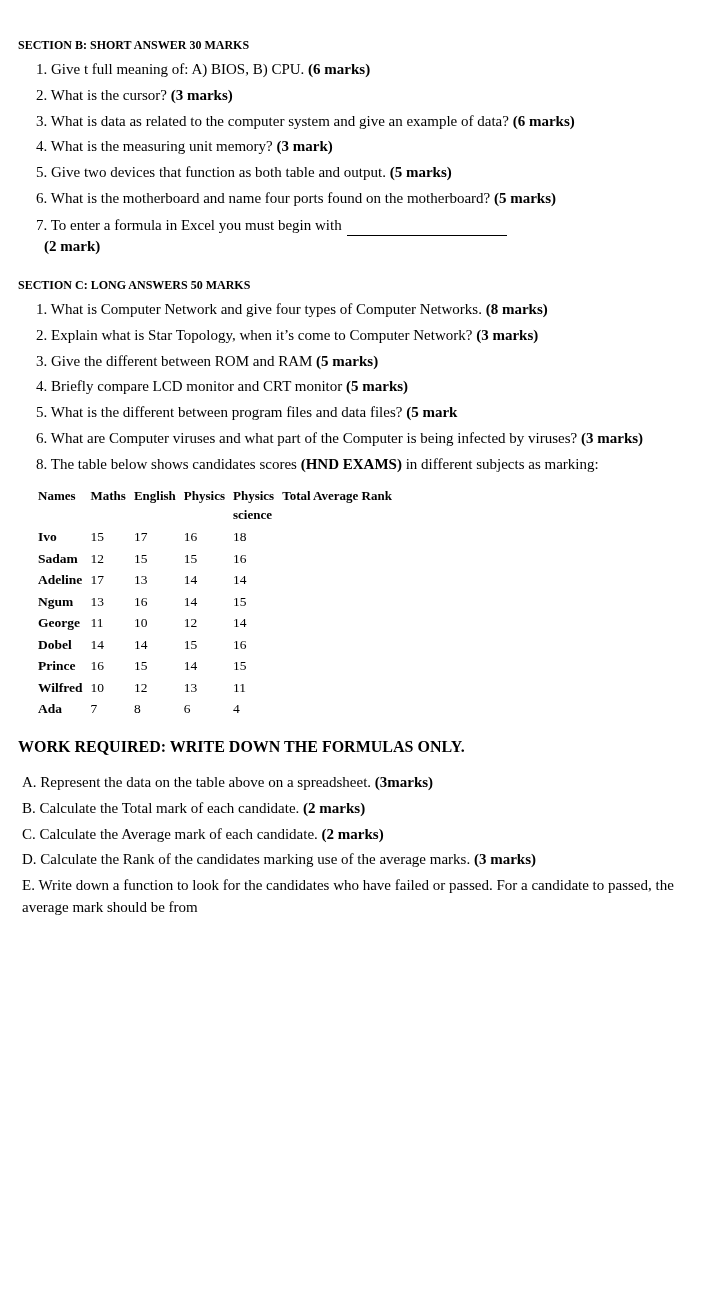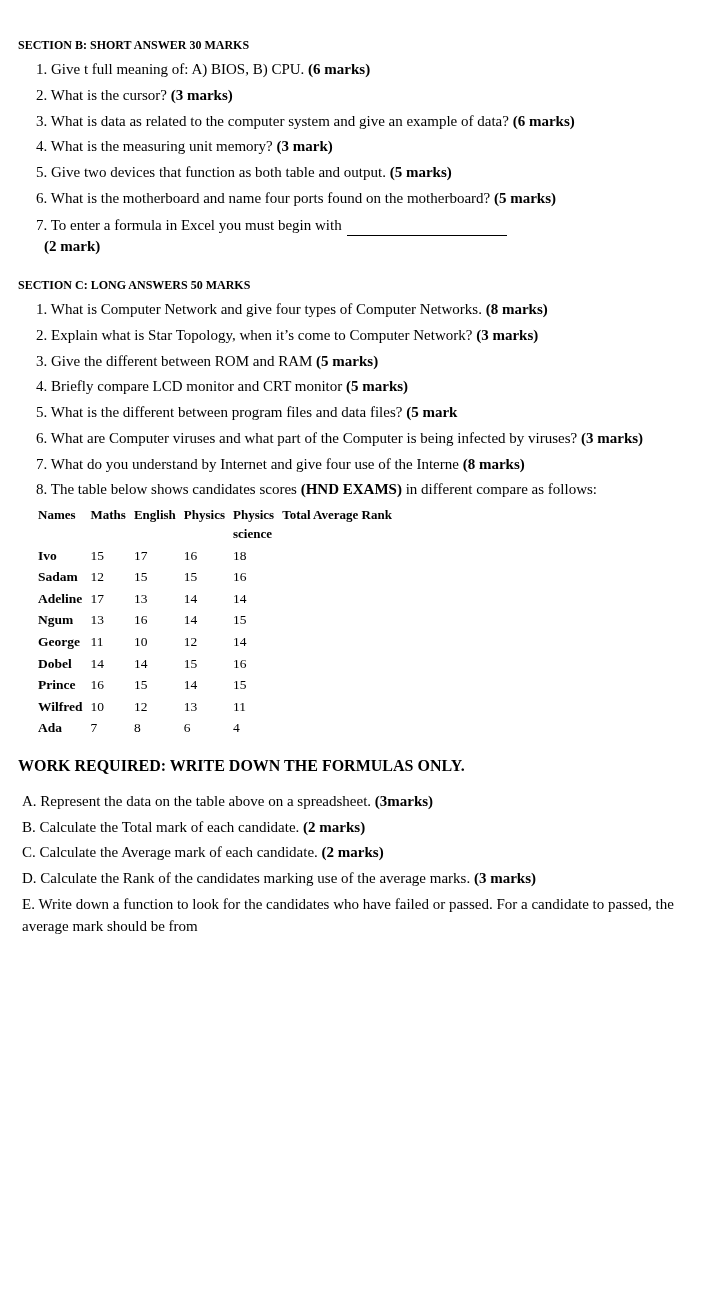--- a/index.html
+++ b/index.html
@@ -28,21 +28,21 @@
     }
     .marks { font-weight: bold; }
     .blank-line {
       display: inline-block;
       width: 160px;
       border-bottom: 1px solid #000;
       vertical-align: bottom;
       margin-left: 2px;
     }
     .table-section {
-      margin-top: 4px;
+      margin-top: 11px;
     }
     .candidates-table {
       border-collapse: collapse;
       font-size: 13.5px;
       margin-top: 4px;
     }
     .candidates-table th {
       font-weight: bold;
       font-size: 13px;
       text-align: left;
@@ -140,26 +140,22 @@
     </li>
     <li>
       <span>5. </span>
       <span>What is the different between program files and data files? </span><span class="marks">(5 mark</span>
     </li>
     <li>
       <span>6. </span>
       <span>What are Computer viruses and what part of the Computer is being infected by viruses? </span><span class="marks">(3 marks)</span>
     </li>
     <li>
-      <span>7. </span>
-      <span>What do you understand by Internet and give four use of the Interne </span><span class="marks">(8 marks)</span>
-    </li>
-    <li>
       <span>8. </span>
-      <span>The table below shows candidates scores </span><span class="marks">(HND EXAMS)</span><span> in different compare as follows:</span>
+      <span>The table below shows candidates scores </span><span class="marks">(HND EXAMS)</span><span> in different subjects as marking:</span>
 
       
       <div class="table-section">
         <table class="candidates-table">
           <thead>
             <tr class="col-header-group">
               <th>Names</th>
               <th>Maths</th>
               <th>English</th>
               <th>Physics</th>

